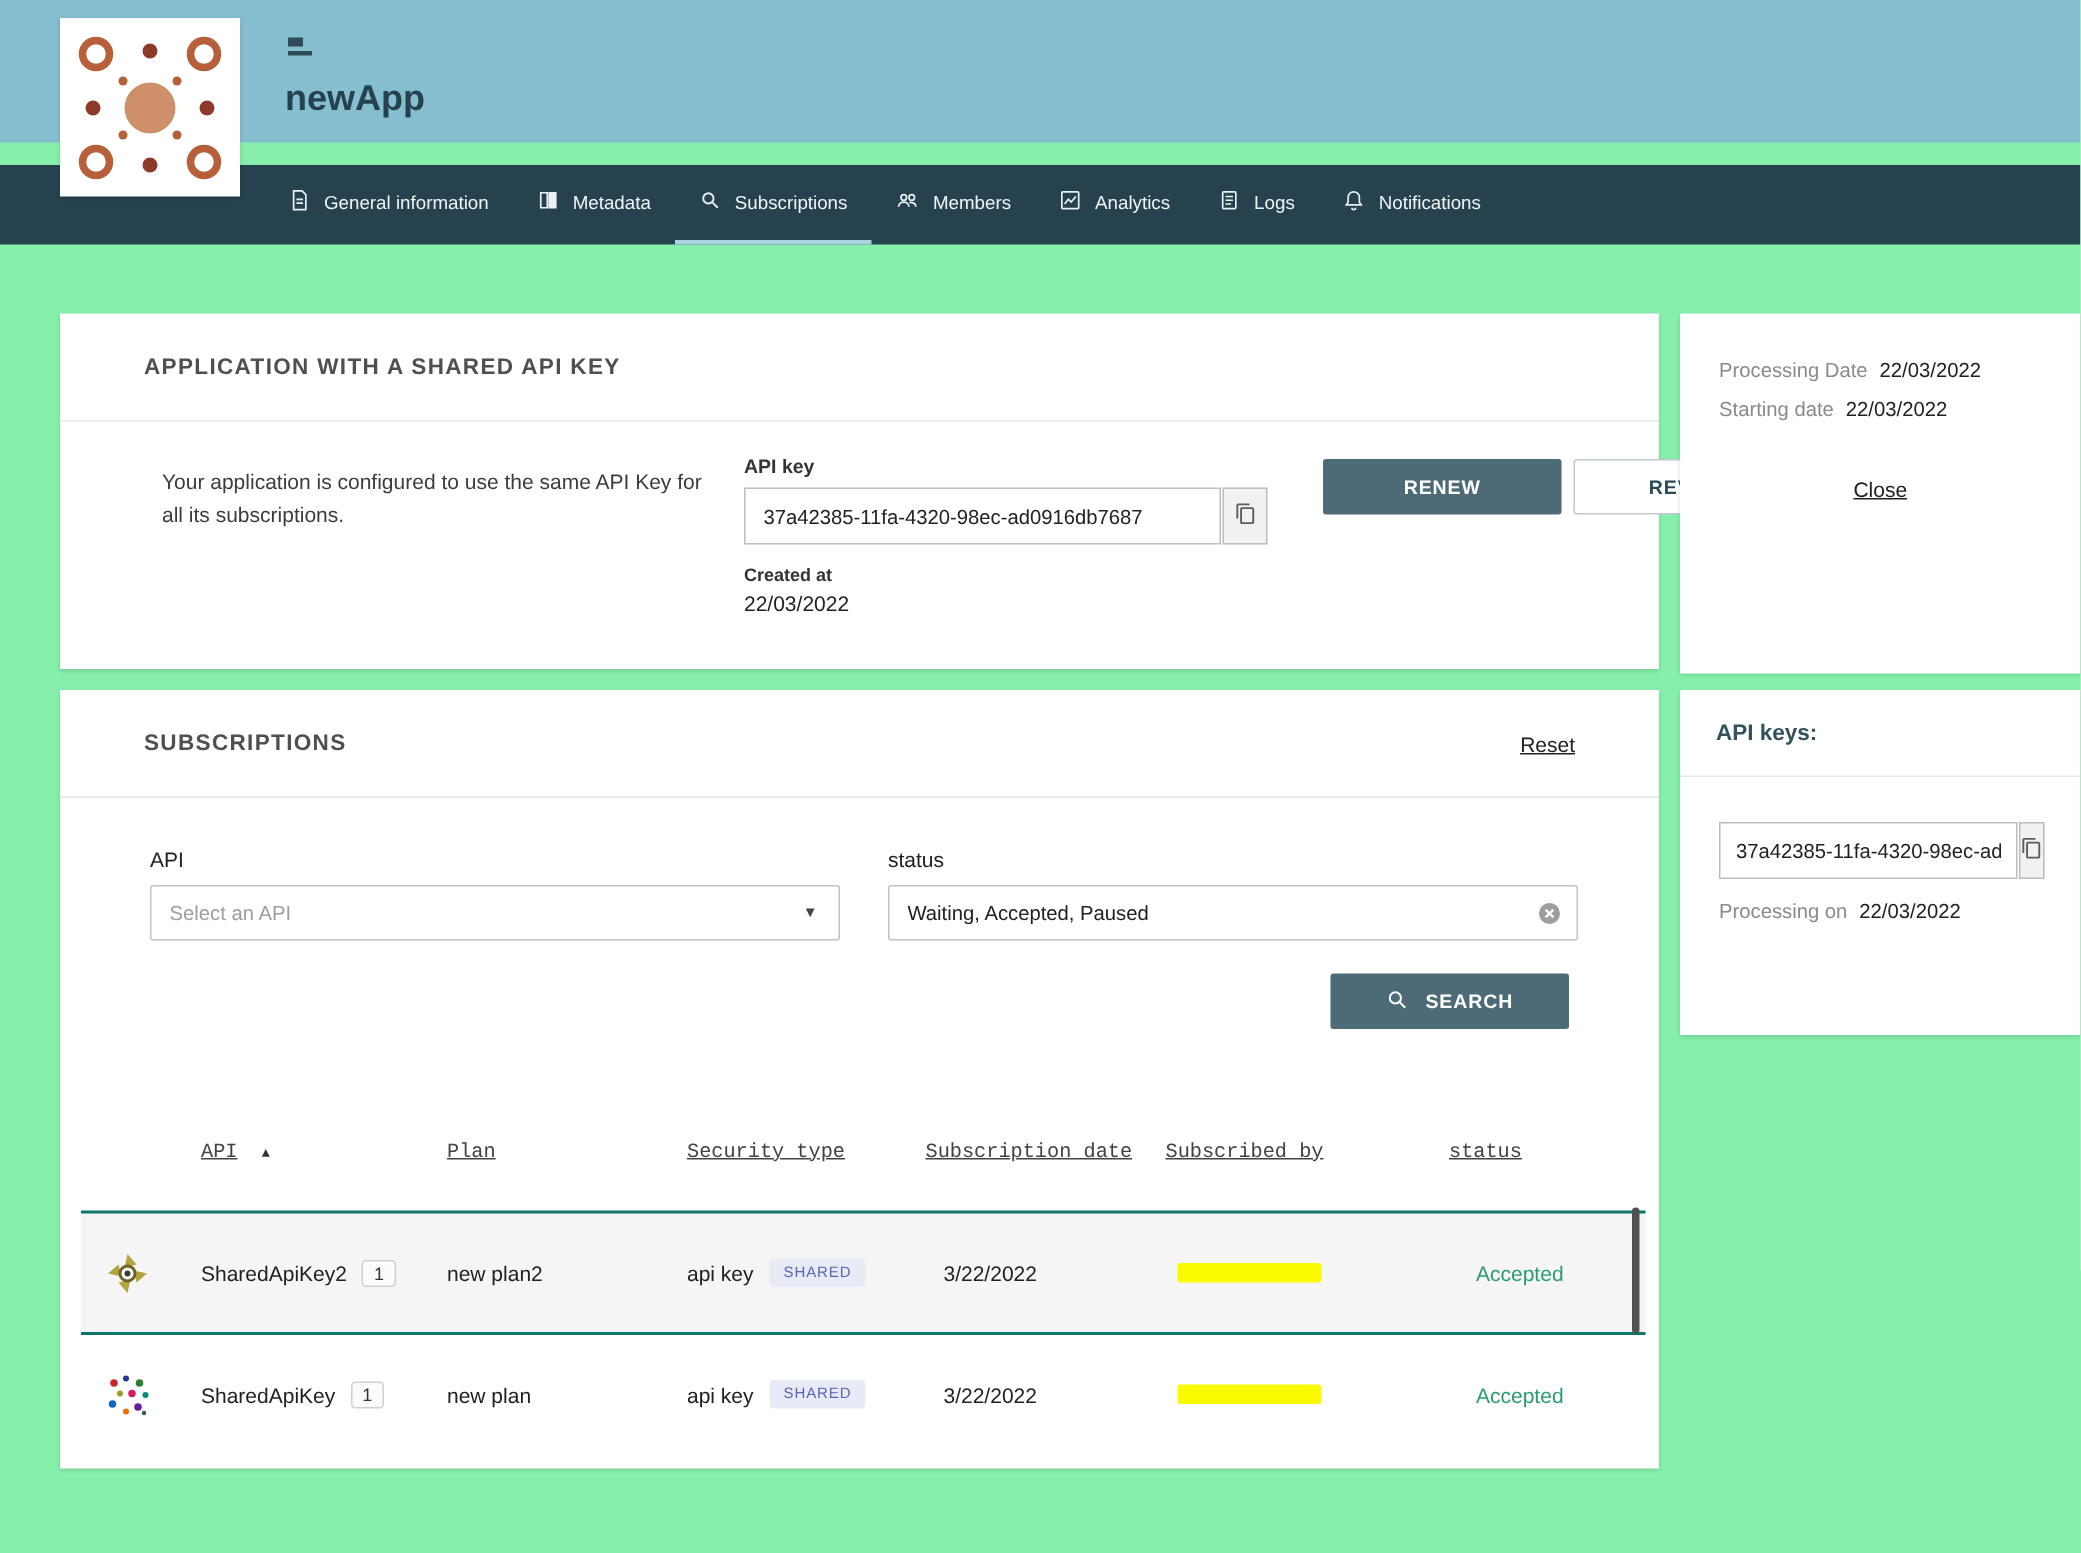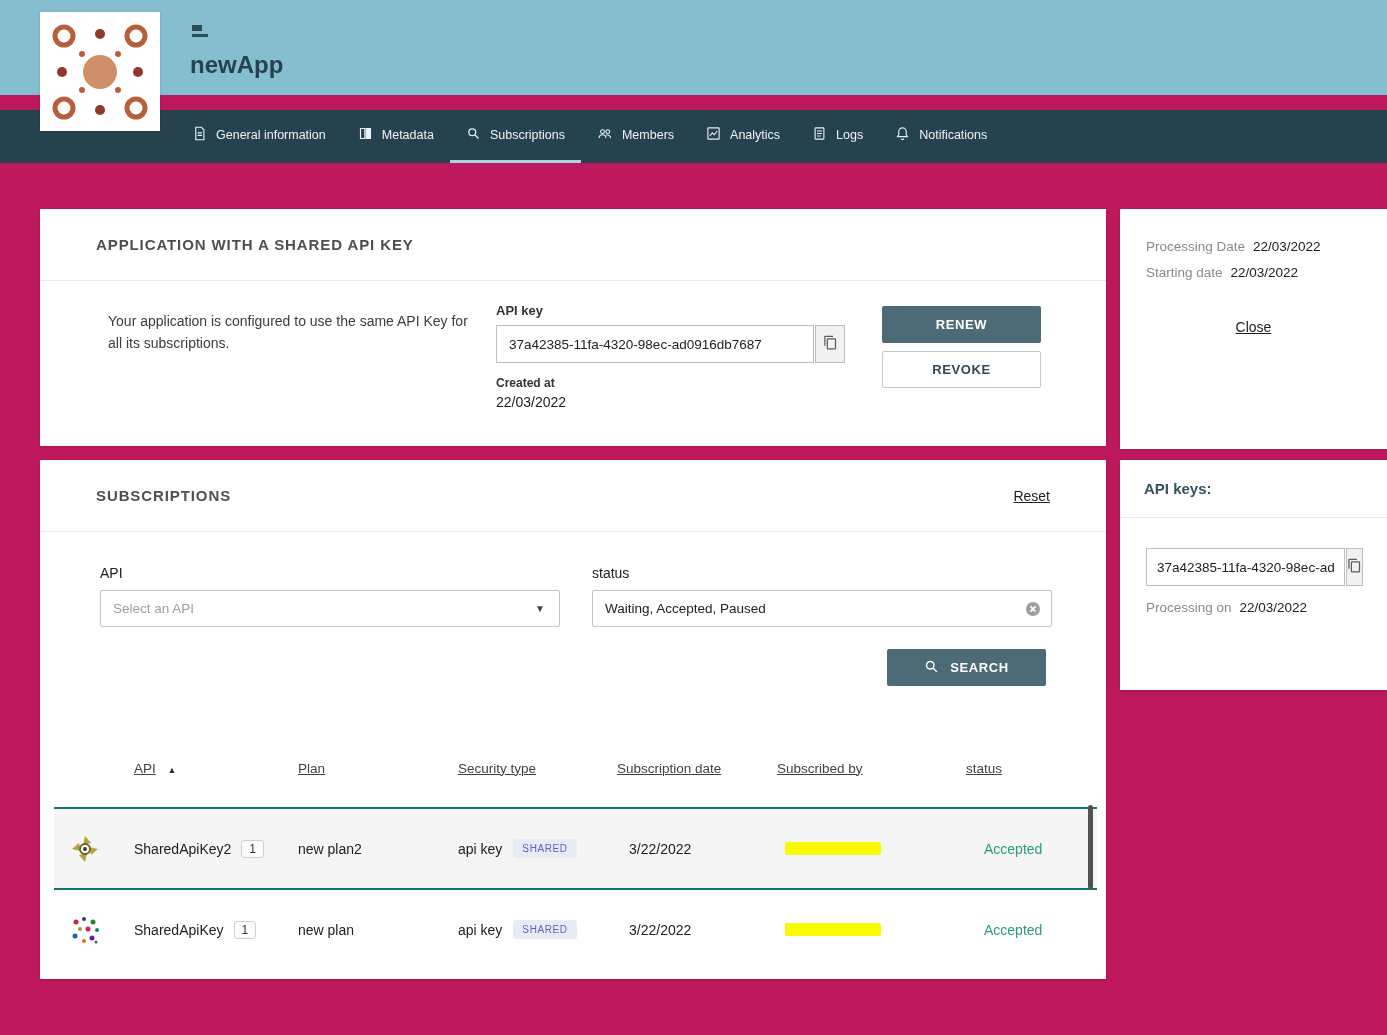--- a/index.html
+++ b/index.html
@@ -1,19 +1,19 @@
 <!DOCTYPE html>
 <html><head>
 <meta charset="utf-8">
 <style>
   * { box-sizing: border-box; }
   body { margin: 0; background: #e9e9e9; }
   .page {
     position: relative; width: 1387px; height: 1035px;
-    background: #be185d; overflow: hidden;
+    background: #86efac; overflow: hidden;
     font-family: "Liberation Sans", sans-serif; color: #333;
   }
 
   
   .header { position: absolute; top: 0; left: 0; right: 0; height: 95px; background: #85bece; }
   .title-block { position: absolute; top: 24px; left: 190px; }
   .app-title { font-size: 24px; font-weight: 700; color: #26424e; margin-top: 6px; }
 
   .nav { position: absolute; top: 110px; left: 0; right: 0; height: 53px; background: #26424e;
          display: flex; align-items: stretch; padding-left: 176px; }
@@ -39,21 +39,21 @@
   .apikey-block { position: absolute; left: 456px; top: 22px; }
   .field-label-bold { font-size: 13px; font-weight: 700; color: #333; margin-bottom: 7px; }
   .input-row { display: flex; }
   .key-input { width: 318px; height: 38px; border: 1px solid #bdbdbd; padding: 0 12px;
                font-size: 13.5px; color: #212121; font-family: "Liberation Sans", sans-serif; }
   .copy-btn { width: 30px; height: 38px; margin-left: 1px; border: 1px solid #bdbdbd; background: #f1f1f1;
               display: flex; align-items: center; justify-content: center; cursor: pointer; padding: 0; }
   .created { margin-top: 13px; }
   .created-label { font-size: 12px; font-weight: 700; color: #333; }
   .created-value { font-size: 14px; color: #212121; margin-top: 4px; }
-  .btn-col { position: absolute; left: 842px; top: 25px; display: flex; flex-direction: column; gap: 8px; }
+  .btn-col { position: absolute; left: 842px; top: 25px; display: flex; gap: 8px; }
   .btn { width: 159px; height: 37px; display: flex; align-items: center; justify-content: center;
          font-size: 13px; font-weight: 700; letter-spacing: .6px; border-radius: 2px; cursor: pointer;
          font-family: "Liberation Sans", sans-serif; }
   .btn-filled { background: #4d6b77; color: #fff; border: none; }
   .btn-outline { background: #fff; color: #2c4b57; border: 1px solid #c2c9cc; }
 
   .card-subs { top: 460px; left: 40px; width: 1066px; height: 519px; }
   .link { color: #212121; text-decoration: underline; font-size: 14px; cursor: pointer; }
   .filters { position: absolute; top: 77px; left: 0; right: 0; height: 192px; }
   .filter { position: absolute; top: 28px; }
@@ -67,21 +67,21 @@
   .field input::placeholder { color: #9e9e9e; }
   .chevron { padding-right: 14px; font-size: 10px; color: #444; }
   .clear-icon { margin-right: 10px; display: flex; cursor: pointer; }
   .search-btn { position: absolute; left: 847px; top: 112px; gap: 11px; }
 
   
   .table { position: absolute; top: 269px; left: 14px; width: 1043px; }
   .thead, .trow { display: grid; grid-template-columns: 62px 182px 160px 155px 160px 175px 149px;
                   align-items: center; }
   .thead { height: 78px; }
-  .th { font-size: 13.5px; color: #424242; }
+  .th { font-size: 13.5px; color: #424242; font-family: Liberation Mono, monospace; }
   .th a { color: #424242; text-decoration: underline; cursor: pointer; }
   .sort { margin-left: 8px; font-size: 9px; color: #333; }
   .trow { height: 81px; border-top: 2px solid #0f766e; cursor: pointer; }
   .trow.alt { background: #f5f5f5; }
   .cell-icon { display: flex; justify-content: center; }
   .pad18 { padding-left: 18px; }
   .pad16 { padding-left: 16px; }
   .pad12 { padding-left: 12px; }
   .h-status { padding-left: 18px; }
   .c-status { padding-left: 36px; color: #2a9d6f; font-size: 14px; }

